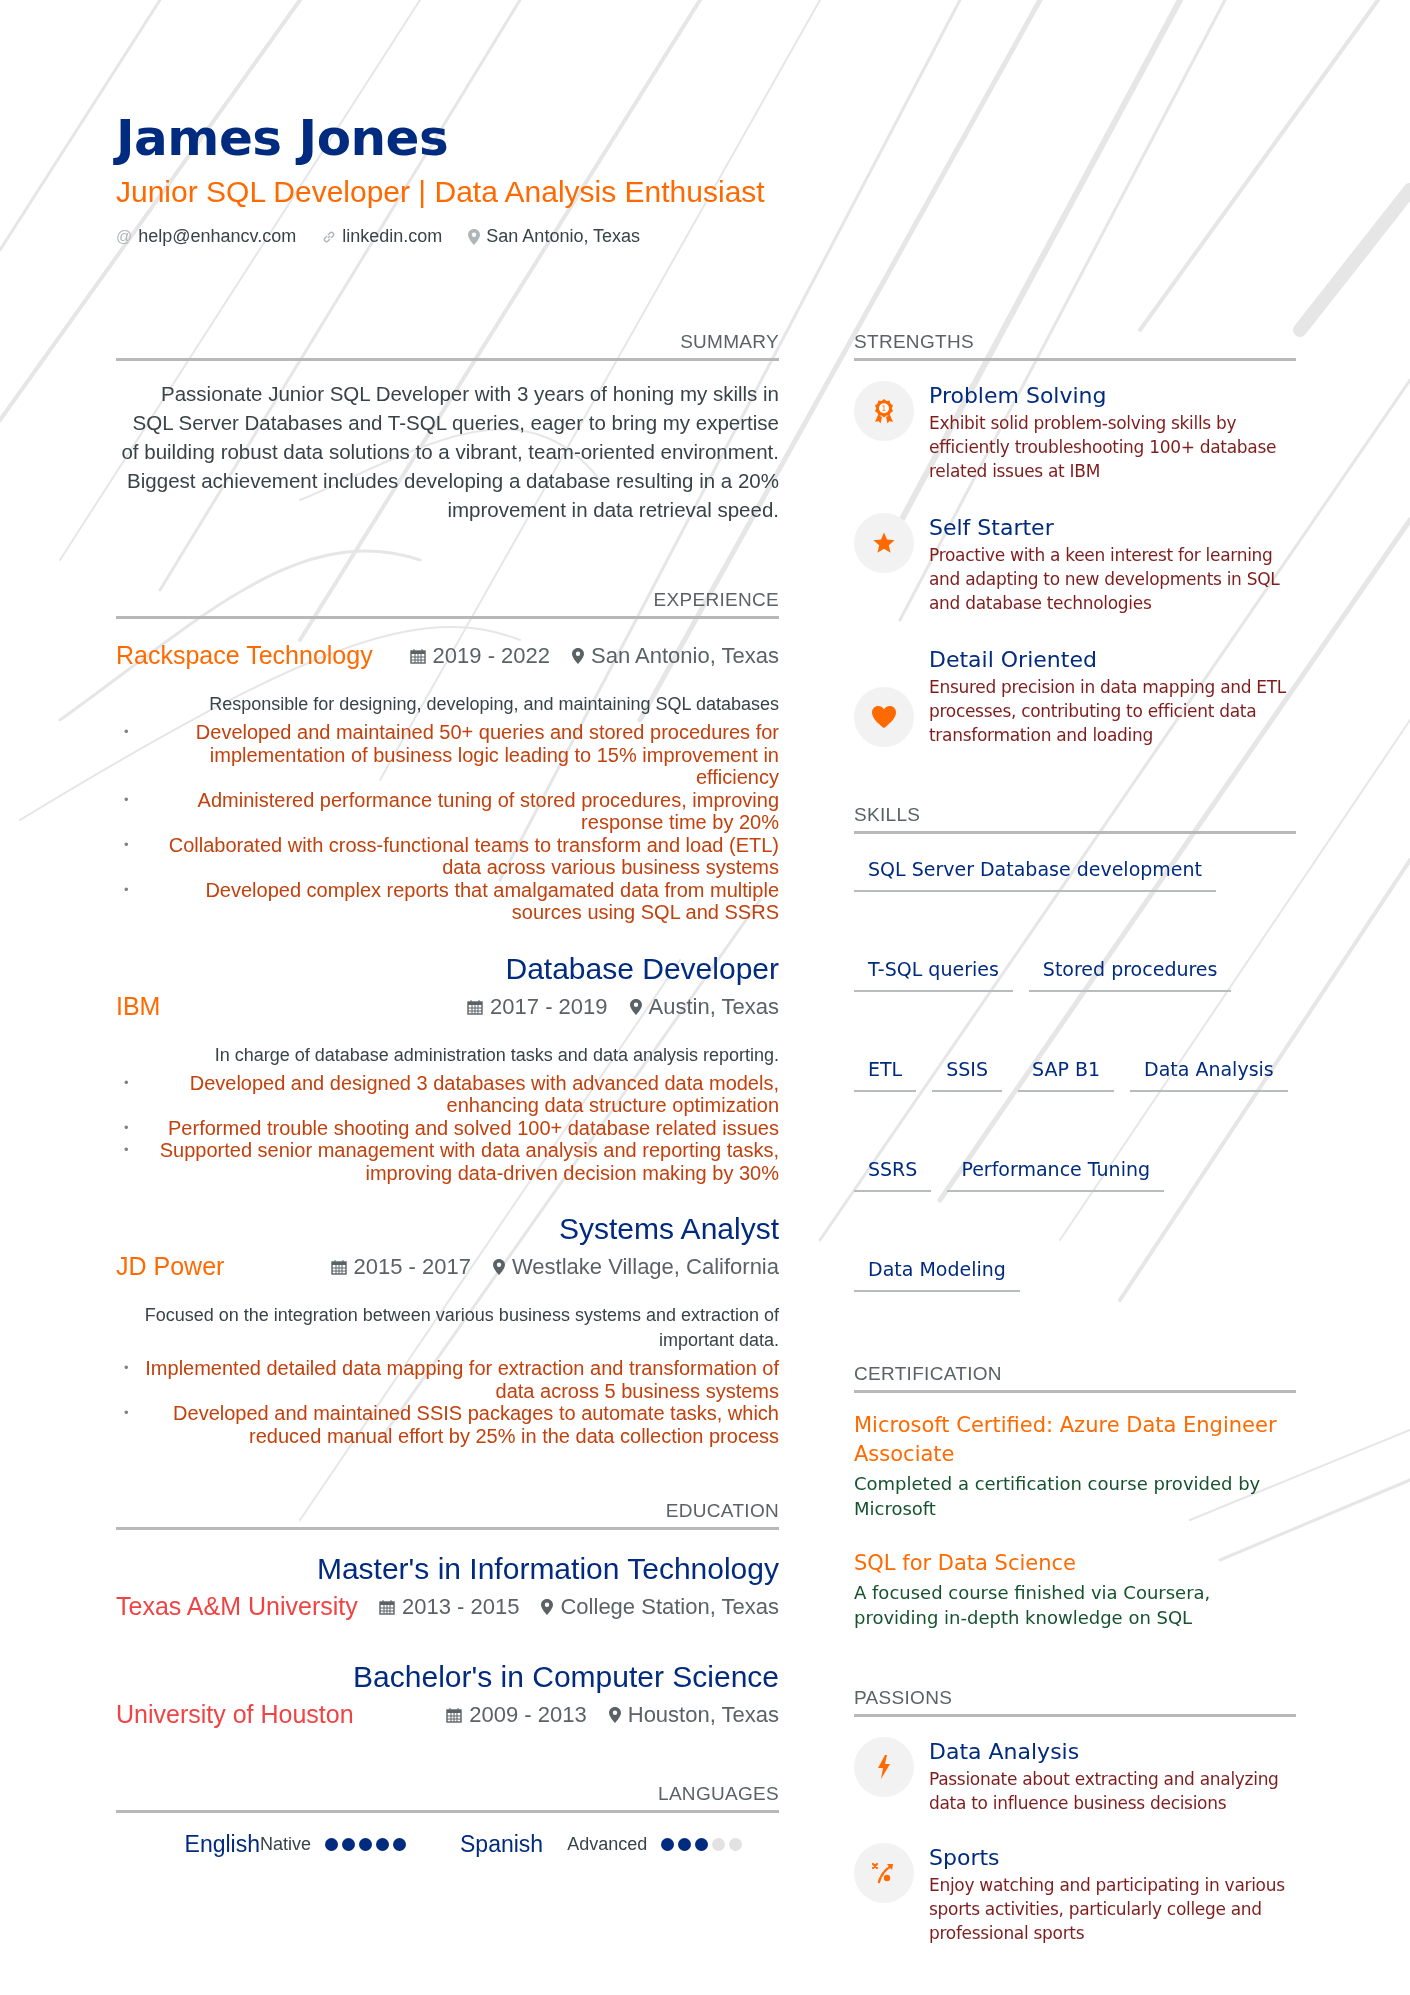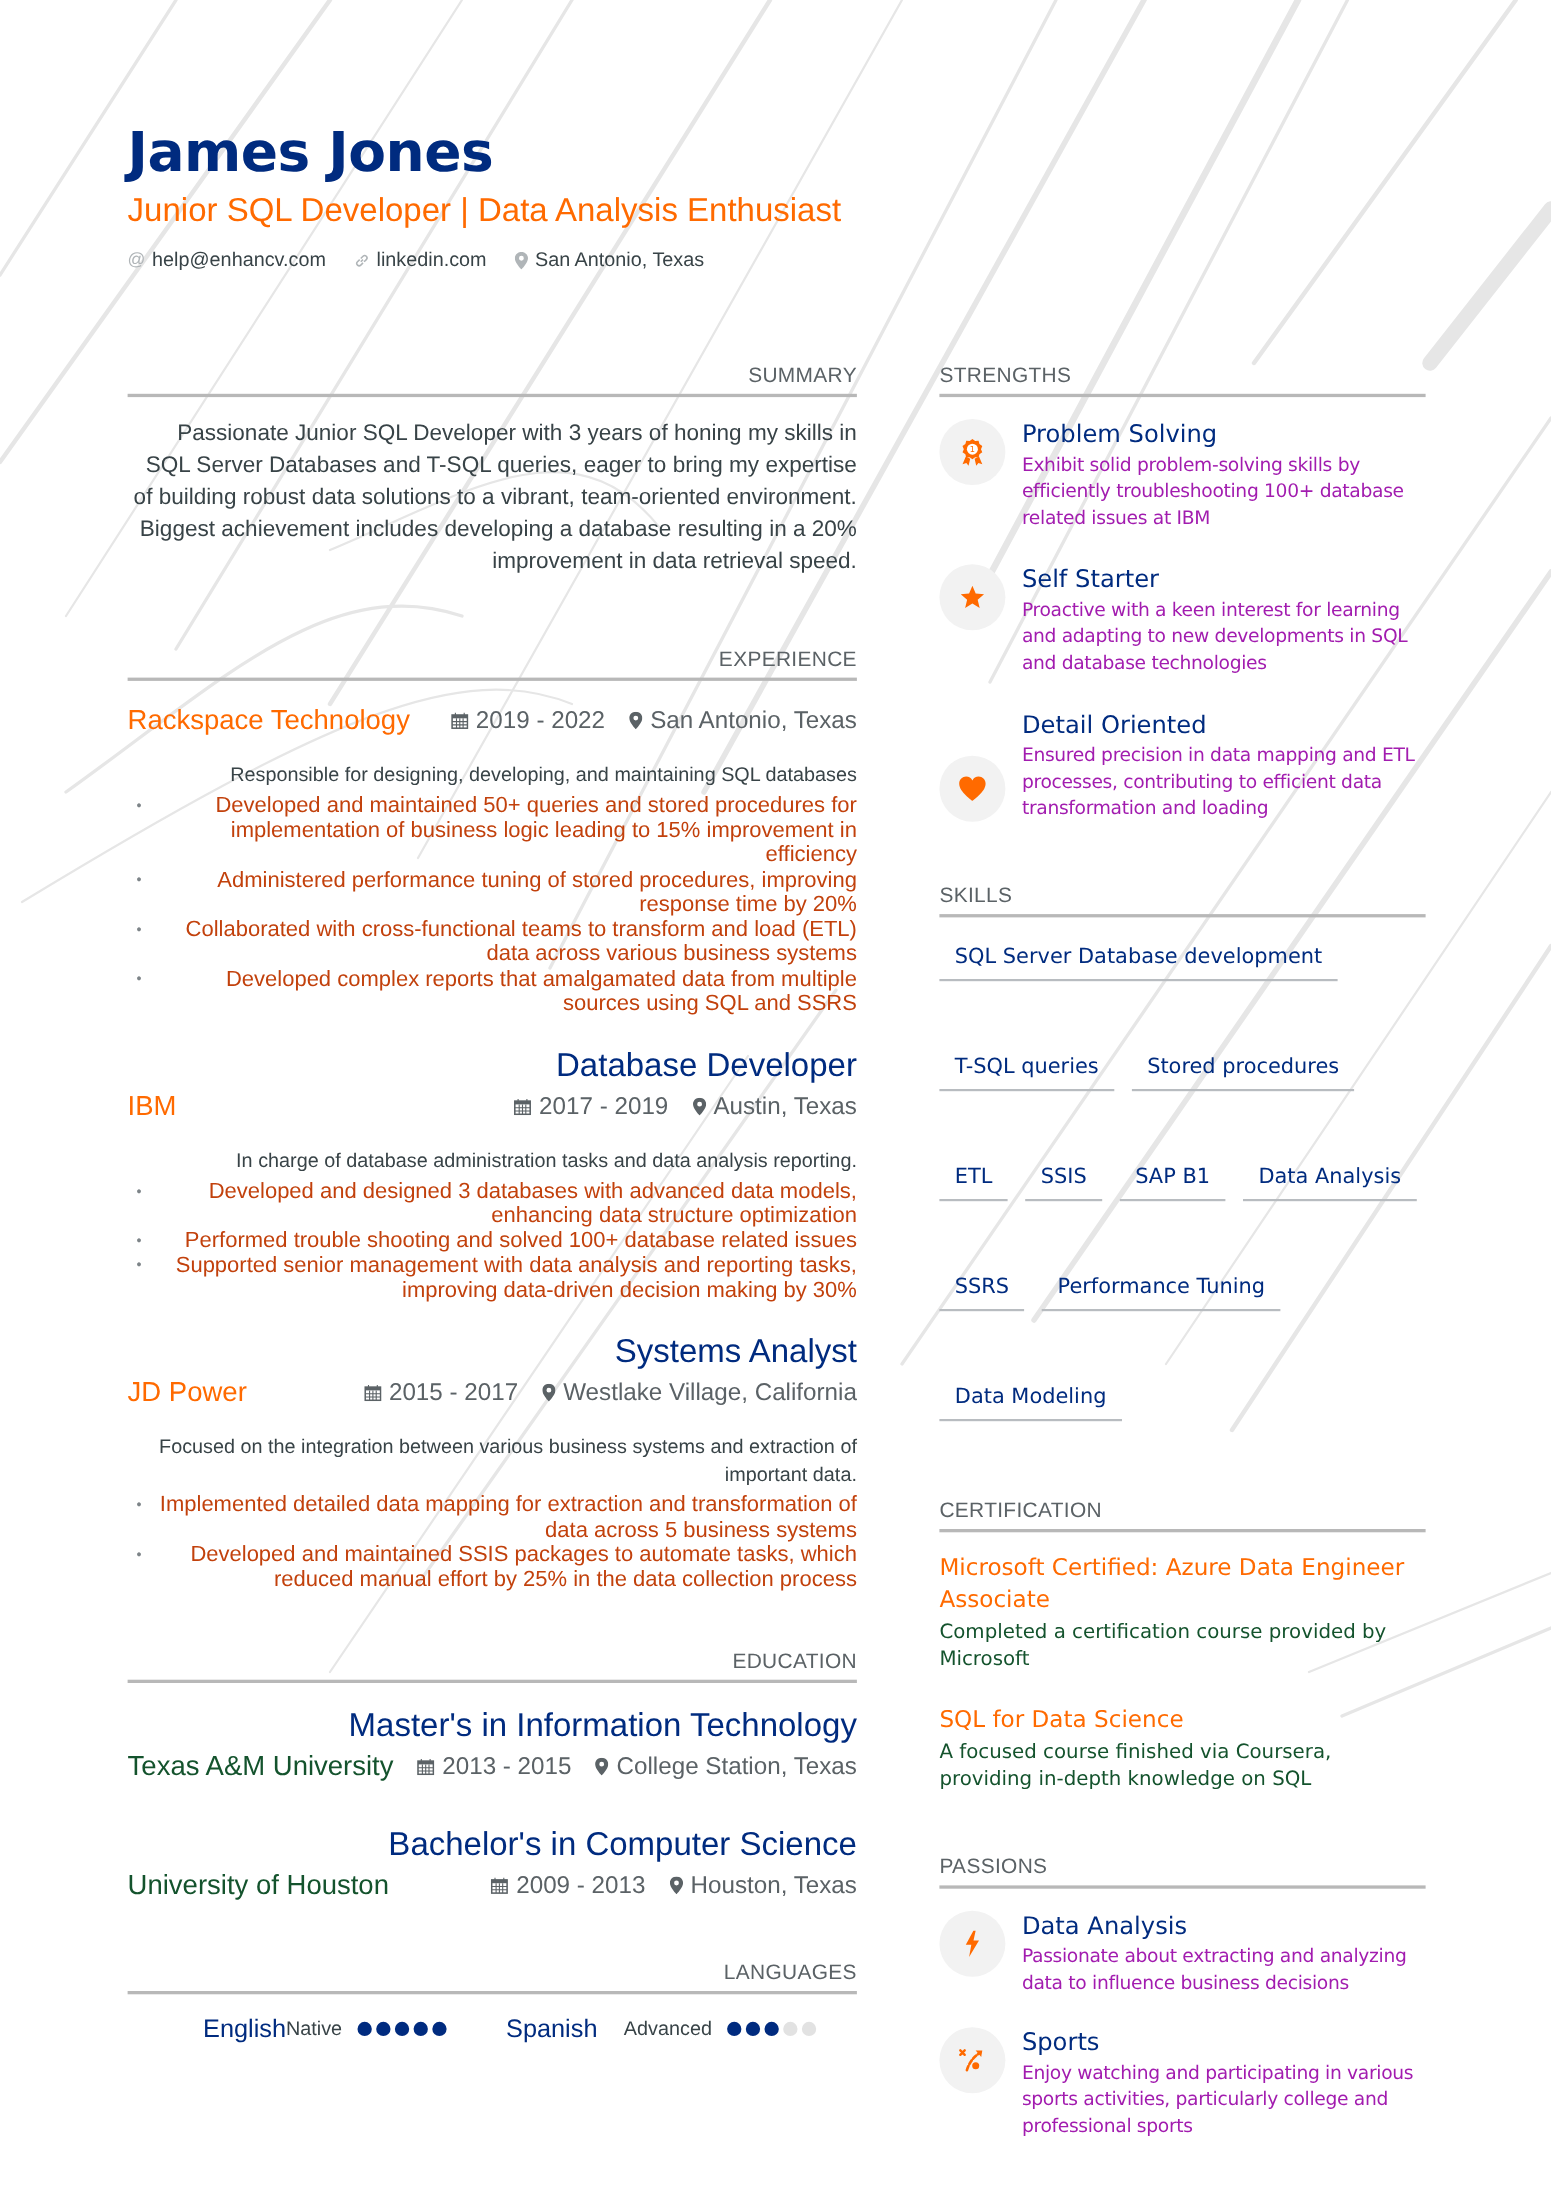--- a/index.html
+++ b/index.html
@@ -34,36 +34,36 @@
   .meta-piece { display: flex; align-items: center; gap: 7px; }
   .meta-piece svg { display: block; }
   .exp-desc { font-family: "Liberation Sans", sans-serif; font-size: 18px; color: #384347; line-height: 25px; margin-top: 21px; }
   .bullets { list-style: none; margin-top: 4px; }
   .bullets li { font-family: "Liberation Sans", sans-serif; font-size: 20px; line-height: 22.5px; color: #c2410c; padding-left: 28px; position: relative; }
   .bullets li::before { content: "•"; position: absolute; left: 8px; top: 0; color: #7d8488; font-size: 13px; }
 
   
   .edu-item { margin-top: 20px; }
   .edu-degree { font-family: "Liberation Sans", sans-serif; font-size: 30px; color: #002b7f; line-height: 38px; }
-  .edu-school { font-family: "Liberation Sans", sans-serif; font-size: 25px; color: #14532d; line-height: 32px; }
+  .edu-school { font-family: "Liberation Sans", sans-serif; font-size: 25px; color: #ef4444; line-height: 32px; }
 
   
   .lang-row { display: flex; align-items: center; margin-top: 18px; font-family: "Liberation Sans", sans-serif; }
   .lang-name { font-size: 23px; color: #002b7f; }
   .lang-level { font-size: 18px; color: #384347; }
   .dots { display: flex; gap: 4px; }
   .dot { width: 13px; height: 13px; border-radius: 50%; background: #002b7f; }
   .dot.off { background: #e2e2e2; }
 
   
   .feat { display: flex; margin-top: 22px; }
   .feat-icon { width: 60px; height: 60px; border-radius: 50%; background: #f2f2f2; flex-shrink: 0; display: flex; align-items: center; justify-content: center; margin-right: 15px; margin-top: 0px; }
   .feat-body { flex: 1; }
   .feat-title { font-family: "DejaVu Sans", sans-serif; font-size: 22px; color: #002b7f; line-height: 30px; }
-  .feat-desc { font-family: "DejaVu Sans", sans-serif; font-size: 17px; color: #a21caf; line-height: 24px; letter-spacing: -0.3px; }
+  .feat-desc { font-family: "DejaVu Sans", sans-serif; font-size: 17px; color: #7f1d1d; line-height: 24px; letter-spacing: -0.3px; }
 
   
   .skills { display: flex; flex-wrap: wrap; gap: 28px 16px; margin-top: 14px; }
   .skill { font-family: "DejaVu Sans", sans-serif; font-size: 19px; color: #002b7f; padding: 8px 14px 8px 14px; border-bottom: 2px solid #b8bcc0; line-height: 26px; }
 
   
   .cert { margin-top: 18px; }
   .cert-title { font-family: "DejaVu Sans", sans-serif; font-size: 21px; color: #ff6a00; line-height: 29px; }
   .cert-desc { font-family: "DejaVu Sans", sans-serif; font-size: 18px; color: #14532d; line-height: 25px; margin-top: 2px; }
 </style>

